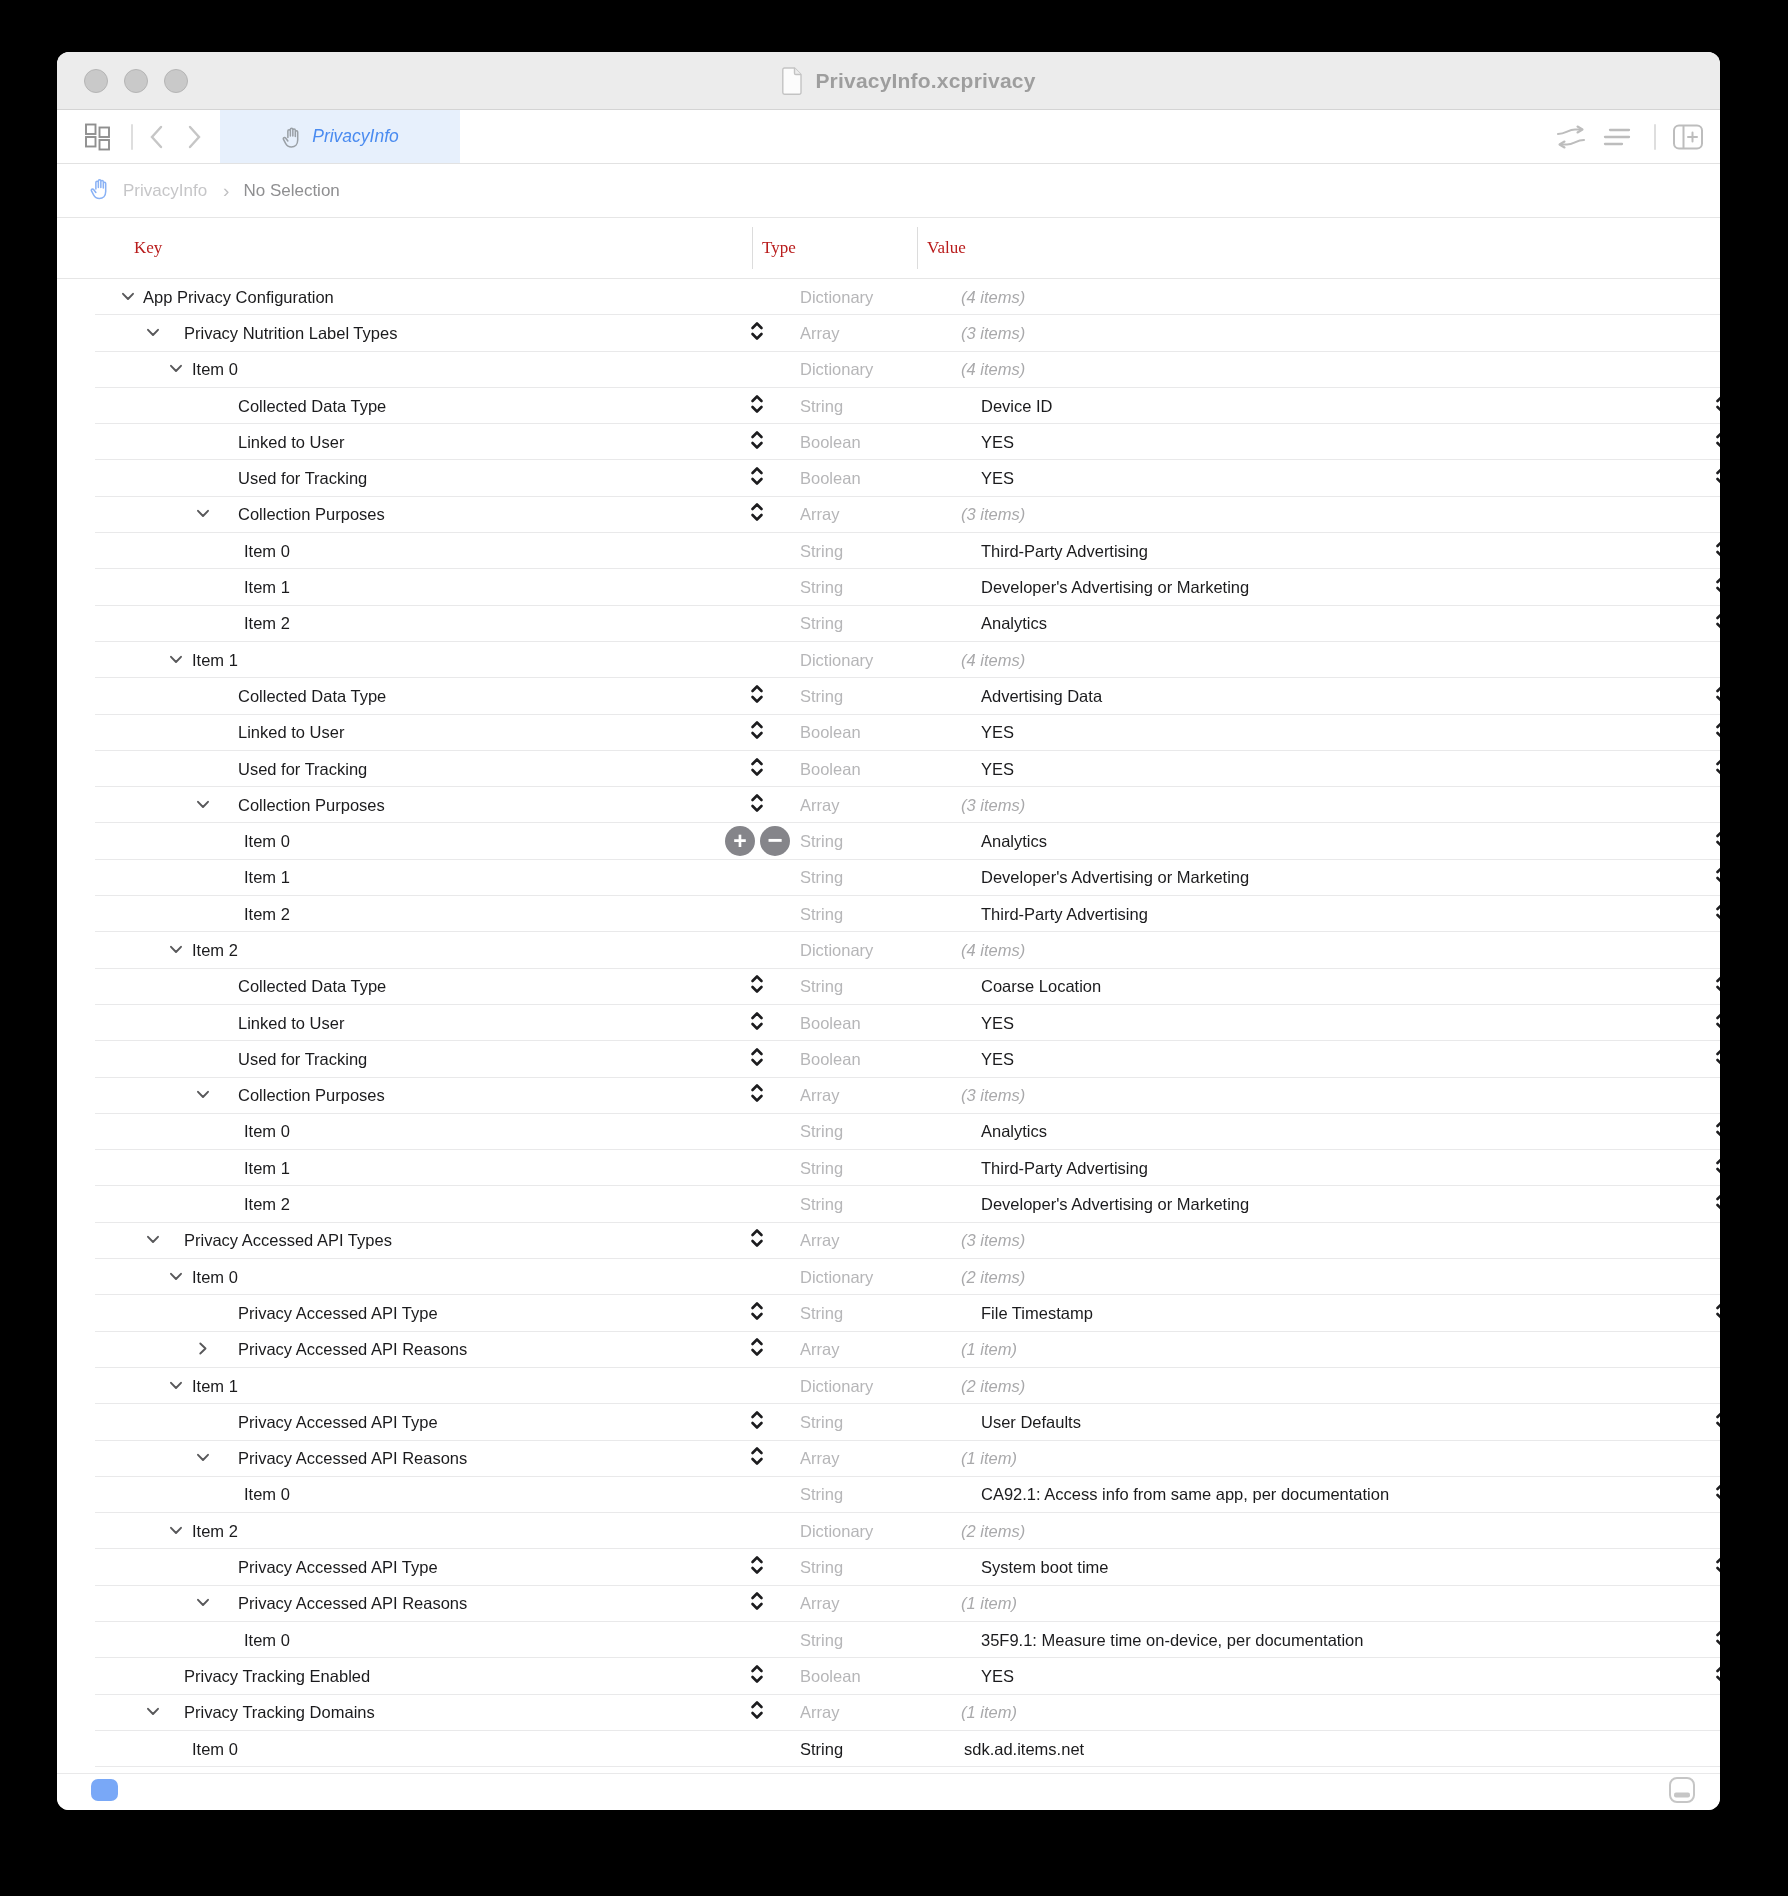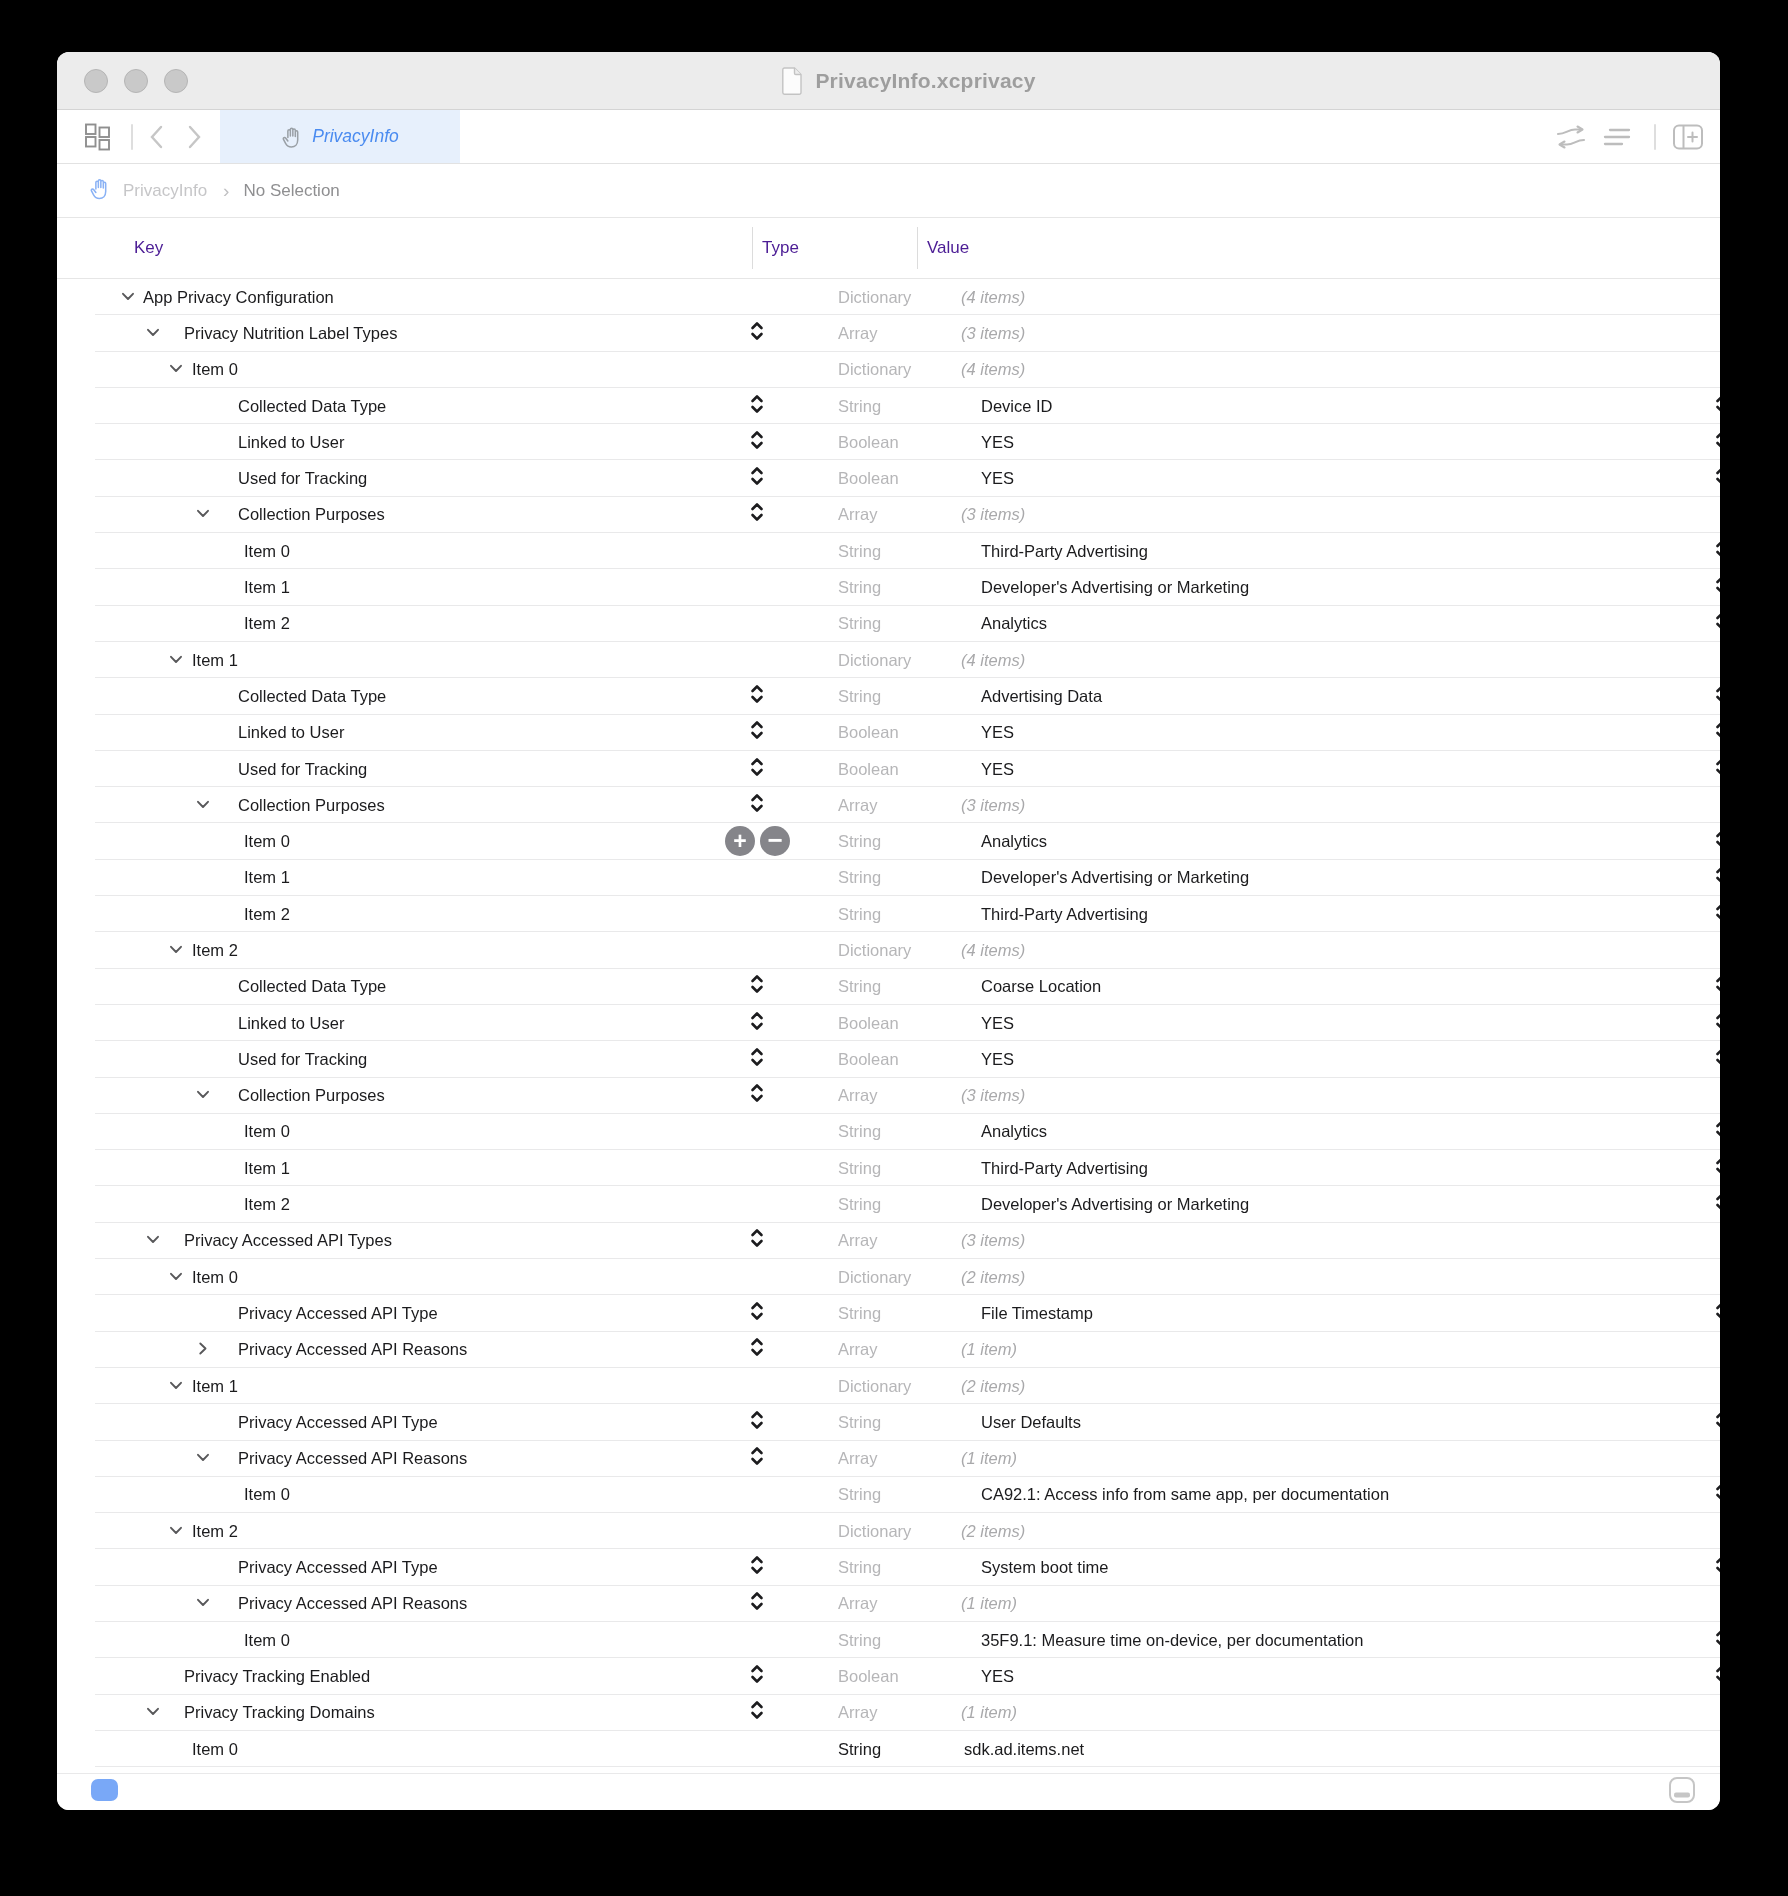--- a/index.html
+++ b/index.html
@@ -22,33 +22,33 @@
   .tab { position:absolute; left:163px; top:0; width:240px; height:100%; background:#e7f0fc;
          display:flex; align-items:center; justify-content:center; gap:10px; }
   .tab-label { color:#4a8bf0; font-style:italic; font-size:17.5px; }
   
   .jumpbar { height:54px; border-bottom:1px solid #e6e6e6; display:flex; align-items:center; font-size:17px; position:relative; }
   .jb-hand { position:absolute; left:32px; top:50%; transform:translateY(-50%); }
   .jb-file { margin-left:66px; color:#c6c6c8; }
   .jb-chev { margin:0 14px 0 16px; color:#c0c0c2; font-size:19px; }
   .jb-sel { color:#8f8f91; }
   
-  .thead { height:61px; position:relative; border-bottom:1px solid #e6e6e6; font-size:17px; color:#4c1d95; background:#fff; }
+  .thead { height:61px; position:relative; border-bottom:1px solid #e6e6e6; font-size:17px; color:#b91c1c; background:#fff;font-family:Liberation Serif, serif; }
   .thead span { position:absolute; top:50%; transform:translateY(-50%); }
   .th-key { left:77px; } .th-type { left:705px; } .th-value { left:870px; }
   .hline { position:absolute; top:9px; bottom:9px; width:1px; background:#dcdcdc; }
   .hl1 { left:695px; } .hl2 { left:860px; }
   
   .tbody { height:1488px; overflow:hidden; background:#fff;margin-left:38px; }
   .row { height:36.3px; position:relative; border-bottom:1px solid #e9e9ea; font-size:16.5px; }
   .row > * { position:absolute; top:50%; transform:translateY(-50%); white-space:nowrap; }
   .disc { width:15px; height:10px; display:flex; }
   .disc.right svg { transform:rotate(-90deg); }
   .rkey { color:#1b1b1d; }
-  .rtype { left:743px; color:#b6b6b8; }
+  .rtype { left:705px; color:#b6b6b8; }
   .rtype.dark { color:#1b1b1d; }
   .rval { left:886px; color:#1b1b1d; }
   .rval.gray { left:866px; color:#a9a9ab;font-style:italic; }
   .rval.flush { left:869px; }
   .kstep { left:655px; } .vstep { left:1620px; }
   .pm { left:630px; display:flex; gap:5px; }
   .pmbtn { width:30px; height:30px; border-radius:50%; background:#85858a; color:#fff;
            display:flex; align-items:center; justify-content:center; font-size:23px; font-weight:bold; line-height:1; }
   .pmbtn.minus { font-size:26px; padding-bottom:3px; }
   

